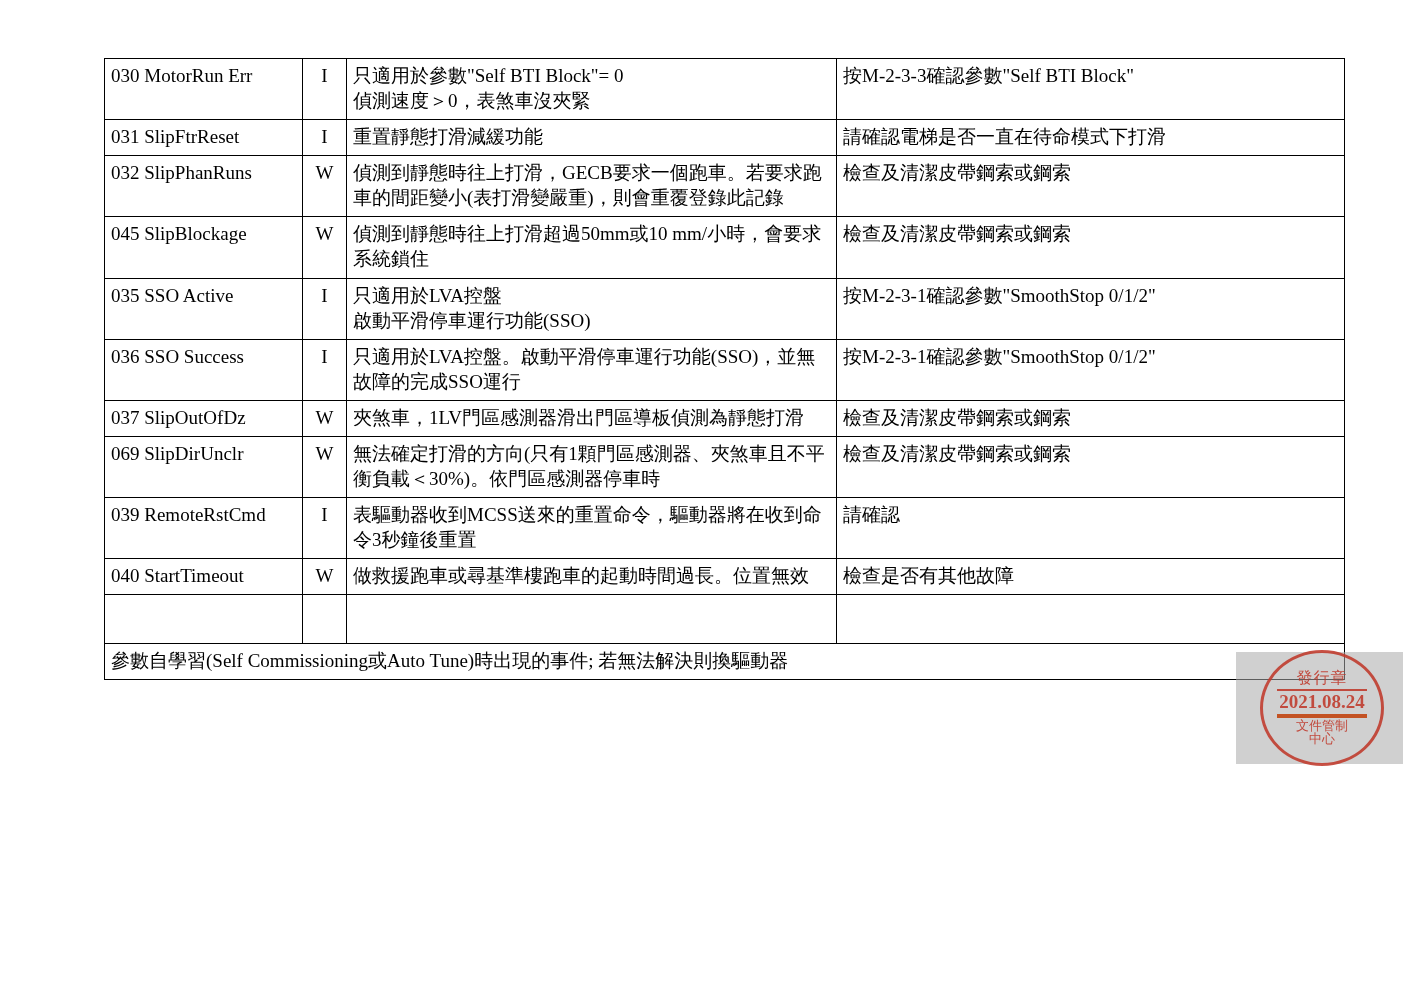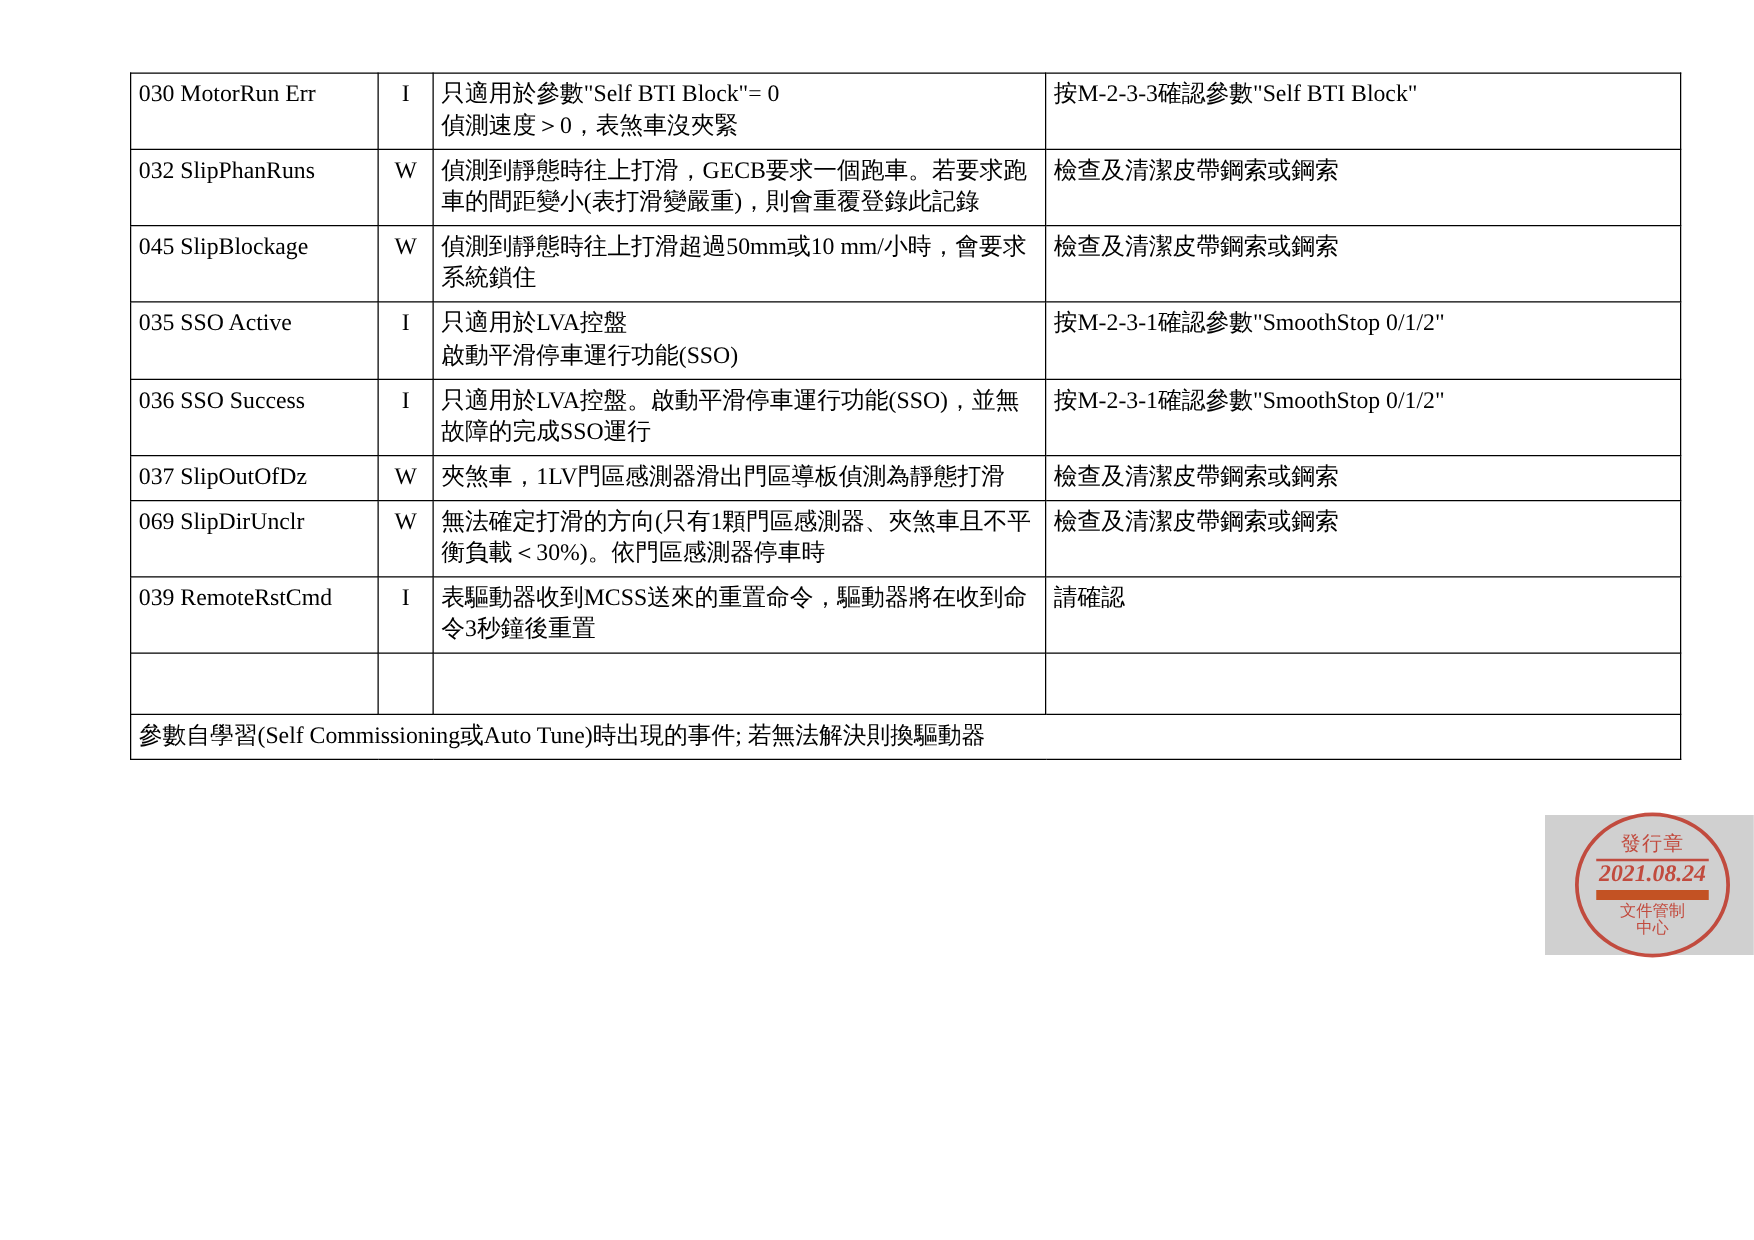--- a/index.html
+++ b/index.html
@@ -85,30 +85,30 @@
   }
   .stamp-top {
     font-size: 16px;
     letter-spacing: 1px;
     line-height: 1.1;
   }
   .stamp-date {
     font-size: 19px;
     font-weight: bold;
     border-top: 2px solid #c0392b;
-    border-bottom: 8px solid #c2410c;
+    border-bottom: 4px solid #c2410c;
     padding: 1px 2px;
     margin: 2px 0;
     line-height: 1.1;
-    font-style: italic;
   }
   .stamp-bottom {
     font-size: 13px;
     line-height: 1.05;
     text-align: center;
+    font-family: Liberation Mono, monospace;
   }
 </style>
 </head>
 <body>
 
 <div class="page">
 
   <table class="fault-table">
     <colgroup>
       <col class="c-code">
@@ -119,20 +119,26 @@
     <tbody>
 
       <tr>
         <td class="code">030 MotorRun Err</td>
         <td class="type">I</td>
         <td class="desc">只適用於參數"Self BTI Block"= 0
 偵測速度＞0，表煞車沒夾緊</td>
         <td class="action">按M-2-3-3確認參數"Self BTI Block"</td>
       </tr>
 
+      <tr>
+        <td class="code">031 SlipFtrReset</td>
+        <td class="type">I</td>
+        <td class="desc">重置靜態打滑減緩功能</td>
+        <td class="action">請確認電梯是否一直在待命模式下打滑</td>
+      </tr>
 
       <tr>
         <td class="code">032 SlipPhanRuns</td>
         <td class="type">W</td>
         <td class="desc">偵測到靜態時往上打滑，GECB要求一個跑車。若要求跑車的間距變小(表打滑變嚴重)，則會重覆登錄此記錄</td>
         <td class="action">檢查及清潔皮帶鋼索或鋼索</td>
       </tr>
 
       <tr>
         <td class="code">045 SlipBlockage</td>
@@ -171,20 +177,26 @@
         <td class="action">檢查及清潔皮帶鋼索或鋼索</td>
       </tr>
 
       <tr>
         <td class="code">039 RemoteRstCmd</td>
         <td class="type">I</td>
         <td class="desc">表驅動器收到MCSS送來的重置命令，驅動器將在收到命令3秒鐘後重置</td>
         <td class="action">請確認</td>
       </tr>
 
+      <tr>
+        <td class="code">040 StartTimeout</td>
+        <td class="type">W</td>
+        <td class="desc">做救援跑車或尋基準樓跑車的起動時間過長。位置無效</td>
+        <td class="action">檢查是否有其他故障</td>
+      </tr>
 
       <tr>
         <td class="code empty-row"></td>
         <td class="type empty-row"></td>
         <td class="desc empty-row"></td>
         <td class="action empty-row"></td>
       </tr>
 
       <tr>
         <td class="footer-note" colspan="4">參數自學習(Self Commissioning或Auto Tune)時出現的事件; 若無法解決則換驅動器</td>

